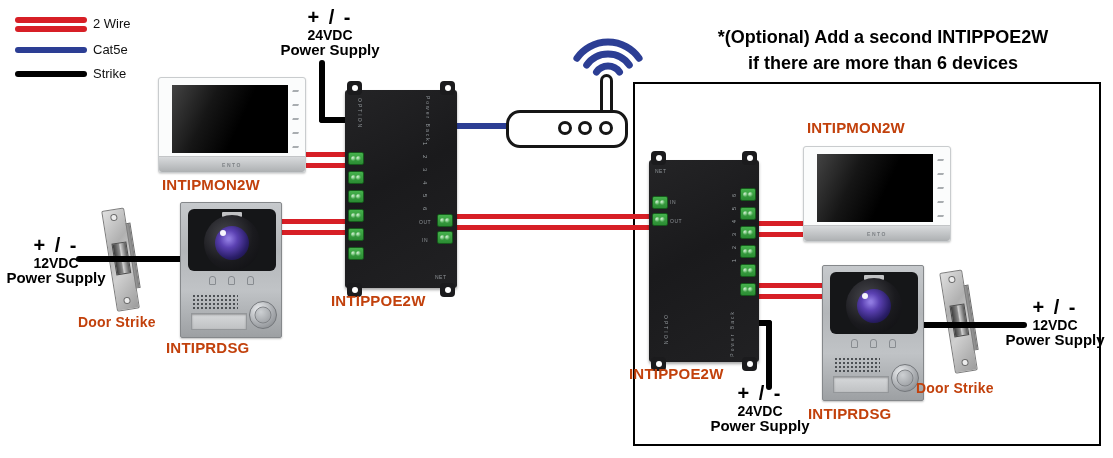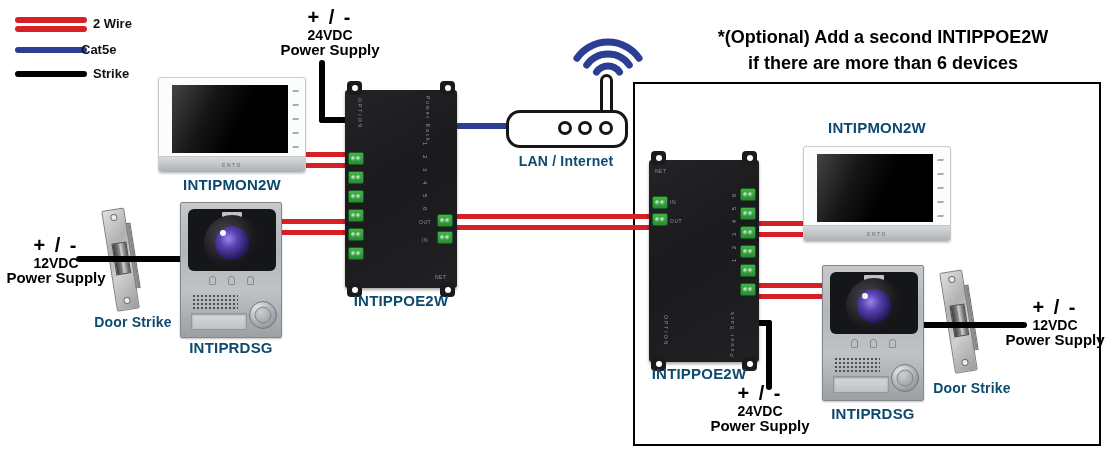--- a/index.html
+++ b/index.html
@@ -7,25 +7,25 @@
   .stage { position:relative; width:1113px; height:458px; background:#fff;
            font-family:"Liberation Sans", sans-serif; overflow:hidden; }
 
   
   .wire { position:absolute; z-index:4; border-radius:3px; }
   .wire.red  { height:5px; background:var(--wire-2wire,#d71f26); }
   .wire.blue { height:6px; background:var(--wire-cat5e,#2c3e94); }
   .wire.blk  { background:var(--wire-power,#000); }
 
   
-  .legend-label { position:absolute; font-weight:bold; font-size:13px; z-index:7; color:#111; }
+  .legend-label { position:absolute; font-weight:normal; font-size:13px; z-index:7; color:#111; }
   .note { position:absolute; left:633px; top:24px; width:500px; text-align:center;
           font-weight:bold; font-size:18px; line-height:26px; z-index:7; color:#000; }
-  .dev-label { position:absolute; font-weight:bold; font-size:15px; text-align:center;
-               z-index:7; color:#0c4a6e; letter-spacing:.2px; }
+  .dev-label { position:absolute; font-weight:bold; font-size:15px; 
+               z-index:7; color:#c2410c; letter-spacing:.2px; }
   .psu { position:absolute; text-align:center; z-index:7; font-weight:bold; color:#000; }
   .psu .pol  { font-size:20px; line-height:22px; letter-spacing:2px; }
   .psu .volt { font-size:14px; line-height:14px; }
   .psu .lab  { font-size:15px; line-height:16px; }
 
   .optbox { position:absolute; left:633px; top:82px; width:468px; height:364px;
             border:2px solid #000; z-index:1; background:transparent; }
 
   
   .monitor { position:absolute; width:148px; height:96px; background:#fbfcfc;
@@ -123,21 +123,21 @@
 <body>
 
 <div class="stage">
 
   <div class="optbox"></div>
 
   <div class="wire red" style="left:15px;top:17px;width:72px;height:6px"></div>
   <div class="wire red" style="left:15px;top:26px;width:72px;height:6px"></div>
   <div class="legend-label" style="left:93px;top:16px">2 Wire</div>
   <div class="wire blue" style="left:15px;top:47px;width:72px"></div>
-  <div class="legend-label" style="left:81px;top:42px">Cat5e</div>
+  <div class="legend-label" style="left:93px;top:42px">Cat5e</div>
   <div class="wire blk" style="left:15px;top:71px;width:72px;height:6px"></div>
   <div class="legend-label" style="left:93px;top:66px">Strike</div>
 
   <div class="note">
     <div>*(Optional) Add a second INTIPPOE2W</div>
     <div>if there are more than 6 devices</div>
   </div>
 
   <div class="wire red" style="left:302px;top:152px;width:50px"></div>
   <div class="wire red" style="left:302px;top:163px;width:50px"></div>
@@ -217,21 +217,20 @@
     <path d="M28.5 44 A14 14 0 0 1 51.5 44" fill="none" stroke="#2c3e94" stroke-width="7" stroke-linecap="round"></path>
     <path d="M18.7 37.1 A26 26 0 0 1 61.3 37.1" fill="none" stroke="#2c3e94" stroke-width="7" stroke-linecap="round"></path>
     <path d="M8.9 30.2 A38 38 0 0 1 71.1 30.2" fill="none" stroke="#2c3e94" stroke-width="7" stroke-linecap="round"></path>
   </svg>
   <div class="antenna"></div>
   <div class="router">
     <i style="left:49px"></i>
     <i style="left:69px"></i>
     <i style="left:90px"></i>
   </div>
-  <div class="dev-label" style="left:496px;top:153px;width:140px;font-size:14px">LAN / Internet</div>
 
   <div class="door" style="left:180px;top:202px">
     <div class="door-cam">
       <div class="door-logo"></div>
     </div>
     <div class="door-lens">
       <div class="door-iris"></div>
       <div class="door-hl"></div>
     </div>
     <div class="door-icons">

